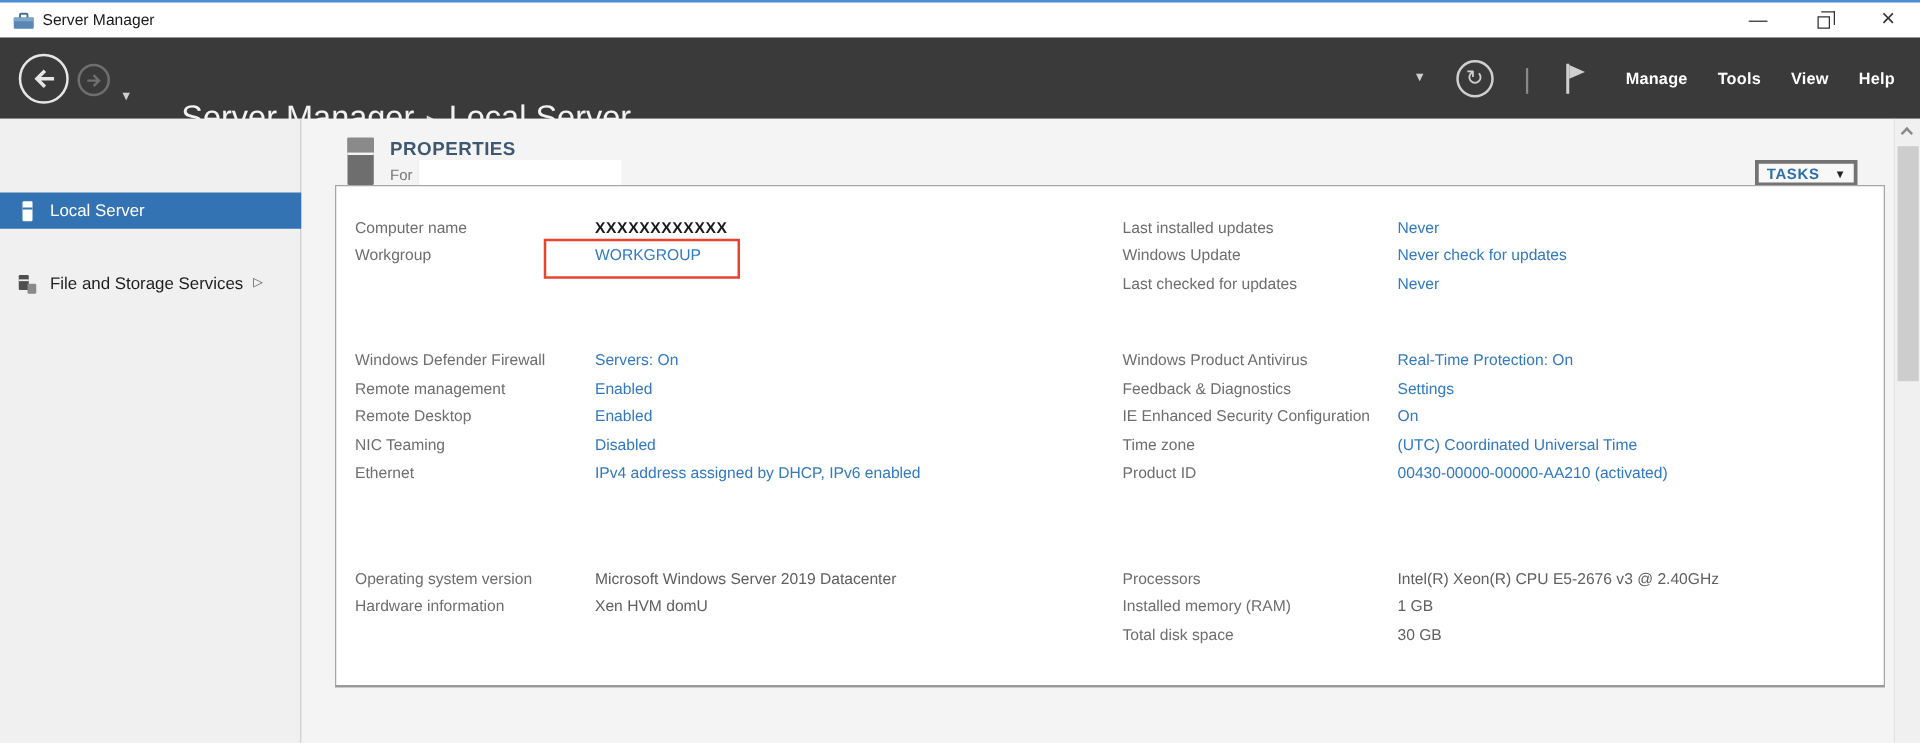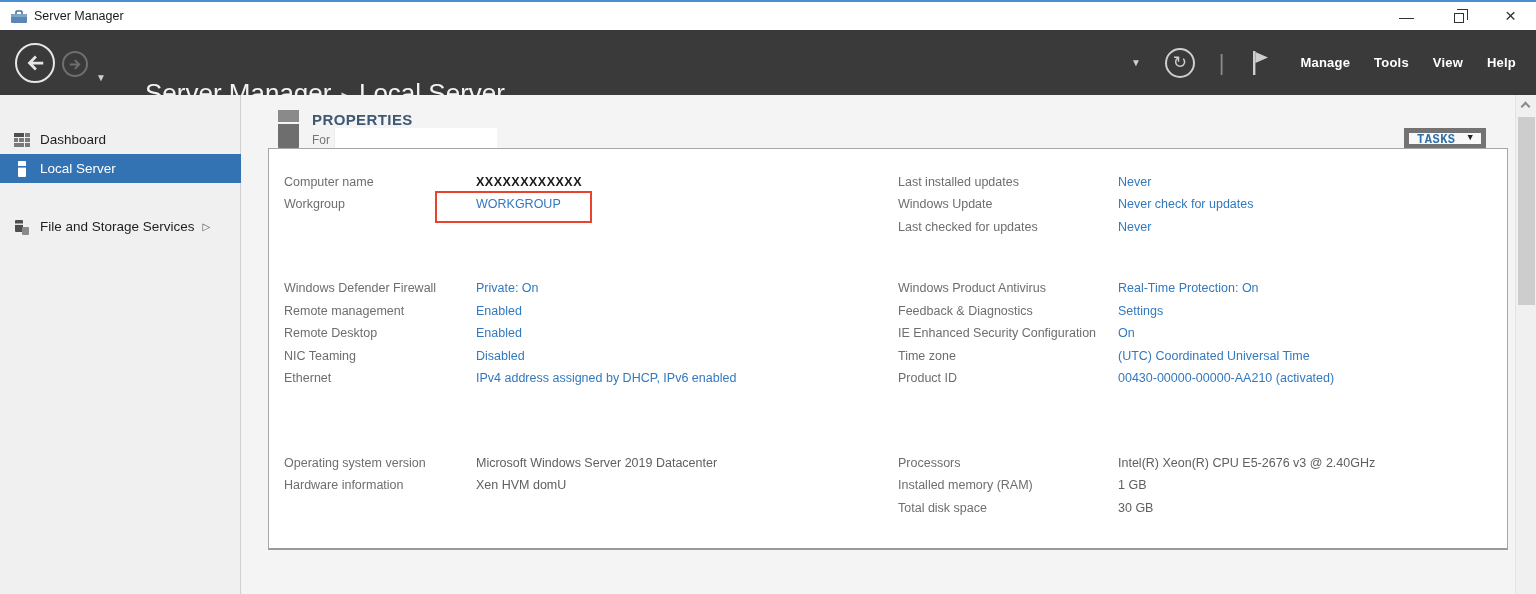--- a/index.html
+++ b/index.html
@@ -48,21 +48,21 @@
 
   
   #content { position:absolute; left:242px; top:95px; width:1273px; height:499px; background:#f4f4f4;padding-left:29px; }
   #props-icon { position:absolute; left:35px; top:15px; width:23px; height:38px; }
   #props-title { position:absolute; left:70px; top:16px; font-size:15px; font-weight:700;
     letter-spacing:.4px; color:#3f5872; }
   #props-for { position:absolute; left:70px; top:38px; font-size:12px; color:#777; }
   #server-name-redaction { position:absolute; left:92px; top:33px; width:163px; height:20px;
     background:#ffffff; border-left:1px solid #ececec; }
   #tasks-button { position:absolute; left:1162px; top:33px; width:82px; height:21px; background:#f8f8f8;
-    border:5px solid #737373; display:flex; justify-content:center; gap:12px;font-family:Liberation Mono, monospace; }
+    border:3px solid #737373; display:flex; align-items:center; justify-content:center; gap:12px; }
   #tasks-button .tlabel { font-size:12px; font-weight:700; color:#2f6fa8; letter-spacing:.5px; }
   #tasks-button .tcaret { font-size:9px; color:#222; }
 
   
   #panel { position:absolute; left:26px; top:53px; width:1240px; height:402px; background:#ffffff;
     border:1px solid #a6a6a6; border-bottom:2px solid #9a9a9a; }
   .prow { position:absolute; height:17px; font-size:12.5px; white-space:nowrap; }
   .prow .lbl { position:absolute; color:#6e6e6e; }
   .prow .val { position:absolute; }
   .val.link { color:#3279c0; cursor:pointer; }
@@ -131,34 +131,20 @@
       </svg>
     </span>
     <span class="menu-item">Manage</span>
     <span class="menu-item">Tools</span>
     <span class="menu-item">View</span>
     <span class="menu-item">Help</span>
   </div>
 </div>
 
 <div id="sidebar">
-  <div class="side-item" style="top:30px;">
-    <span class="sicon">
-      <svg width="18" height="18" viewBox="0 0 18 18">
-        <rect x="1" y="2" width="10" height="4" fill="#4f4f4f"></rect>
-        <rect x="12" y="2" width="5" height="4" fill="#7a7a7a"></rect>
-        <rect x="1" y="7" width="4" height="4" fill="#7a7a7a"></rect>
-        <rect x="6" y="7" width="5" height="4" fill="#7a7a7a"></rect>
-        <rect x="12" y="7" width="5" height="4" fill="#7a7a7a"></rect>
-        <rect x="1" y="12" width="10" height="4" fill="#7a7a7a"></rect>
-        <rect x="12" y="12" width="5" height="4" fill="#7a7a7a"></rect>
-      </svg>
-    </span>
-    <span>Dashboard</span>
-  </div>
   <div class="side-item selected" style="top:59px;">
     <span class="sicon">
       <svg width="18" height="18" viewBox="0 0 18 18">
         <rect x="5" y="1" width="8" height="16" rx="1" fill="#ffffff"></rect>
         <rect x="5" y="6" width="8" height="1.6" fill="#3373b3"></rect>
       </svg>
     </span>
     <span>Local Server</span>
   </div>
   <div class="side-item" style="top:117px;text-align:center;">
@@ -197,21 +183,21 @@
     <div class="prow lcol" style="top:26px">
       <span class="lbl">Computer name</span>
       <span class="val dark">XXXXXXXXXXXX</span>
     </div>
     <div class="prow lcol" style="top:48px">
       <span class="lbl">Workgroup</span>
       <span class="val link">WORKGROUP</span>
     </div>
     <div class="prow lcol" style="top:132px">
       <span class="lbl">Windows Defender Firewall</span>
-      <span class="val link">Private: On</span>
+      <span class="val link">Servers: On</span>
     </div>
     <div class="prow lcol" style="top:155px">
       <span class="lbl">Remote management</span>
       <span class="val link">Enabled</span>
     </div>
     <div class="prow lcol" style="top:177px">
       <span class="lbl">Remote Desktop</span>
       <span class="val link">Enabled</span>
     </div>
     <div class="prow lcol" style="top:200px">

